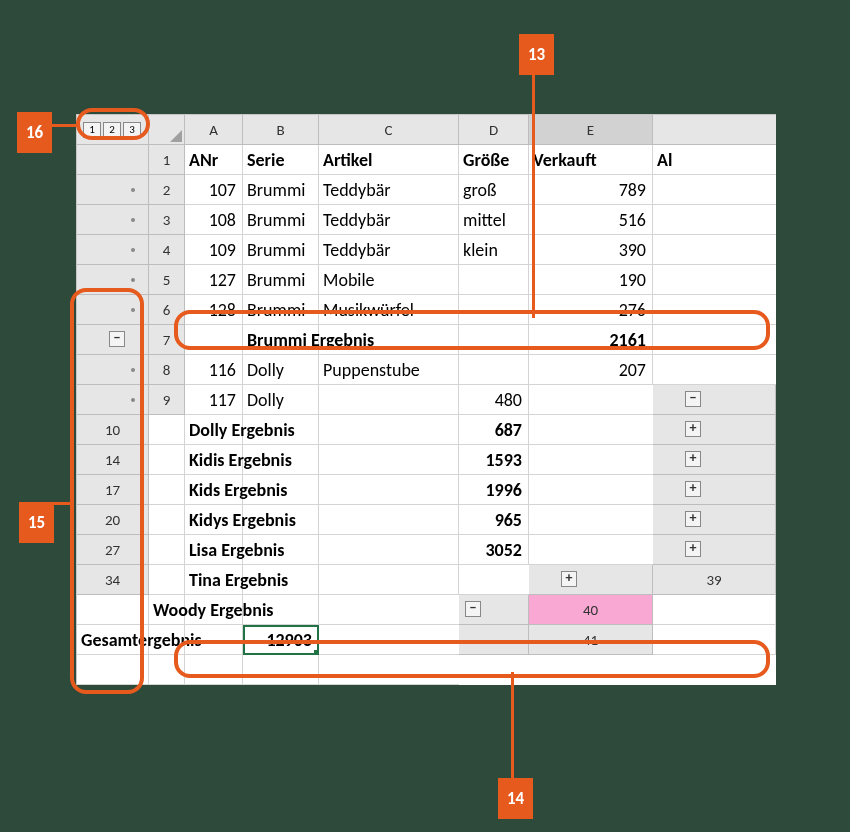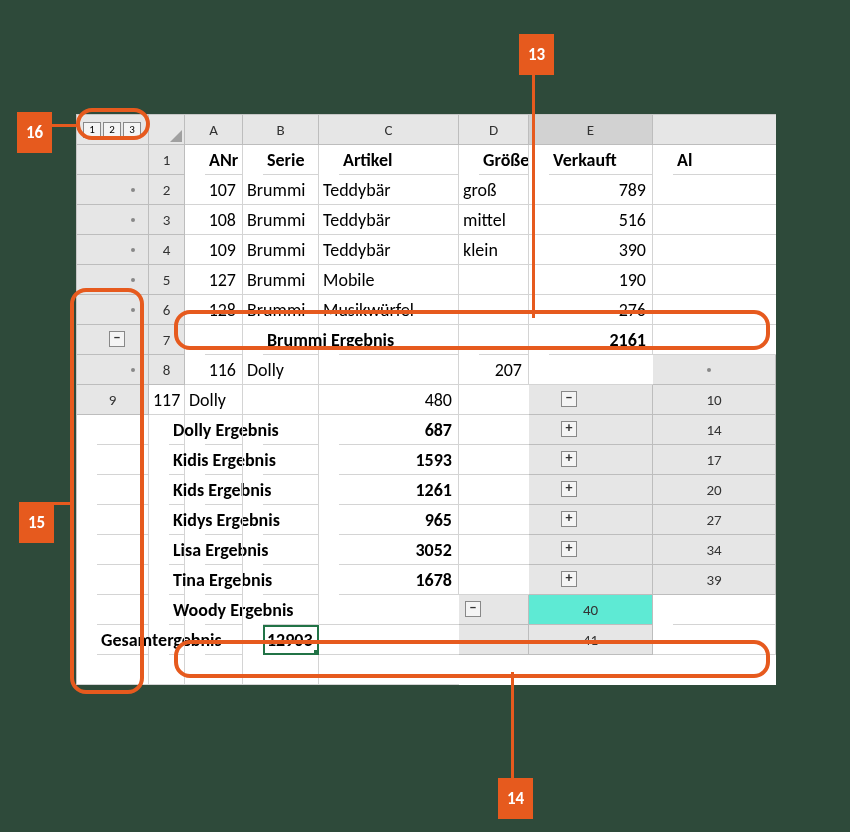--- a/index.html
+++ b/index.html
@@ -62,25 +62,25 @@
   .corner::after {
     content: "";
     position: absolute;
     right: 2px;
     bottom: 2px;
     width: 0; height: 0;
     border-style: solid;
     border-width: 0 0 12px 12px;
     border-color: transparent transparent #a0a0a0 transparent;
   }
-  .bold { font-weight: bold; margin-left: 20px; }
+  .bold { font-weight: bold; }
   .num { text-align: right; padding-right: 6px; }
   .colhdr { font-weight: bold; text-align: left; padding-left: 4px; }
   .sel-col { background: #d2d2d2; }
-  .sel-row { background: #5eead4; }
+  .sel-row { background: #f9a8d4; }
   .active {
     outline: 2px solid #217346;
     outline-offset: -2px;
     position: relative;
   }
   .active::after{
     content:"";
     position:absolute;
     right:-2px;
     bottom:-2px;
@@ -235,20 +235,21 @@
     <div class="cell  bold"></div>
     <div class="cell  bold"></div>
     <div class="cell num bold">2161</div>
     <div class="cell " style="border-right: none;"></div>
     <div class="gutter" style="height: 30px;">
       <div class="gdot" style="left: 54px;"></div>
     </div>
     <div class="cell rownum">8</div>
     <div class="cell num">116</div>
     <div class="cell ">Dolly</div>
+    <div class="cell ">Puppenstube</div>
     <div class="cell "></div>
     <div class="cell num">207</div>
     <div class="cell " style="border-right: none;"></div>
     <div class="gutter" style="height: 30px;">
       <div class="gdot" style="left: 54px;"></div>
     </div>
     <div class="cell rownum">9</div>
     <div class="cell num">117</div>
     <div class="cell ">Dolly</div>
     <div class="cell "></div>
@@ -275,21 +276,21 @@
     <div class="cell num bold">1593</div>
     <div class="cell " style="border-right: none;"></div>
     <div class="gutter" style="height: 30px;">
       <div class="gsym" style="left: 32px;">+</div>
     </div>
     <div class="cell rownum">17</div>
     <div class="cell num bold"></div>
     <div class="cell  bold" style="overflow: visible;">Kids Ergebnis</div>
     <div class="cell  bold"></div>
     <div class="cell  bold"></div>
-    <div class="cell num bold">1261</div>
+    <div class="cell num bold">1996</div>
     <div class="cell " style="border-right: none;"></div>
     <div class="gutter" style="height: 30px;">
       <div class="gsym" style="left: 32px;">+</div>
     </div>
     <div class="cell rownum">20</div>
     <div class="cell num bold"></div>
     <div class="cell  bold" style="overflow: visible;">Kidys Ergebnis</div>
     <div class="cell  bold"></div>
     <div class="cell  bold"></div>
     <div class="cell num bold">965</div>
@@ -305,21 +306,20 @@
     <div class="cell num bold">3052</div>
     <div class="cell " style="border-right: none;"></div>
     <div class="gutter" style="height: 30px;">
       <div class="gsym" style="left: 32px;">+</div>
     </div>
     <div class="cell rownum">34</div>
     <div class="cell num bold"></div>
     <div class="cell  bold" style="overflow: visible;">Tina Ergebnis</div>
     <div class="cell  bold"></div>
     <div class="cell  bold"></div>
-    <div class="cell num bold">1678</div>
     <div class="cell " style="border-right: none;"></div>
     <div class="gutter" style="height: 30px;">
       <div class="gsym" style="left: 32px;">+</div>
     </div>
     <div class="cell rownum">39</div>
     <div class="cell num bold"></div>
     <div class="cell  bold" style="overflow: visible;">Woody Ergebnis</div>
     <div class="cell  bold"></div>
     <div class="cell  bold"></div>
     <div class="cell " style="border-right: none;"></div>

